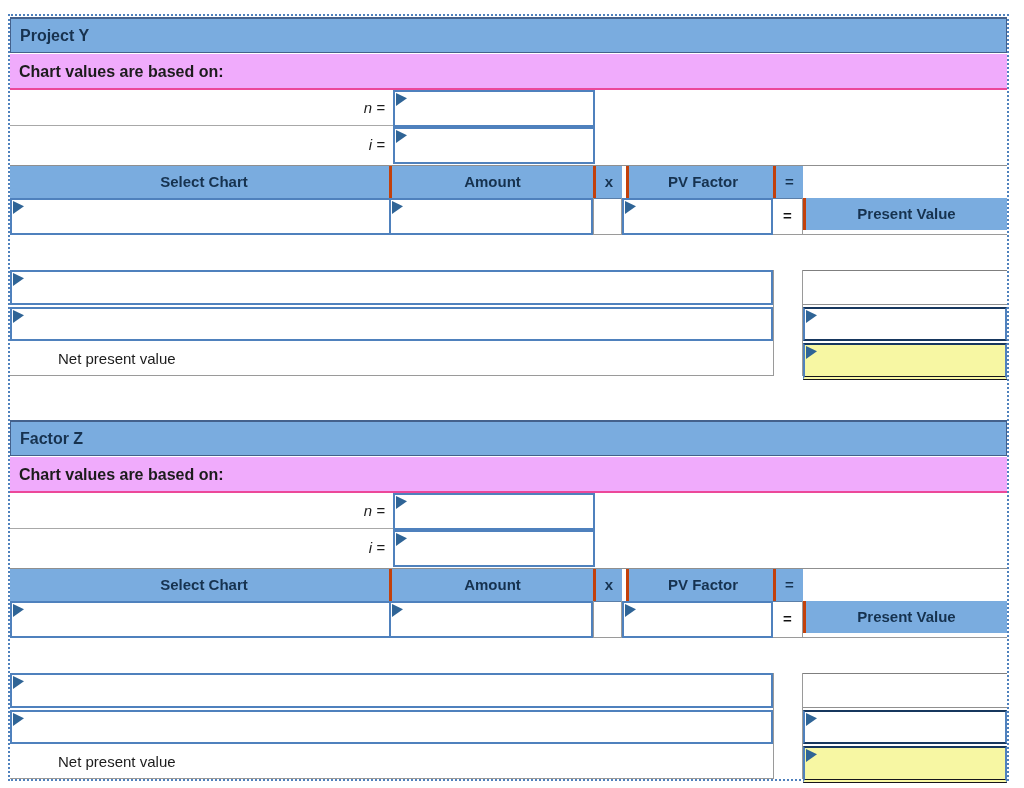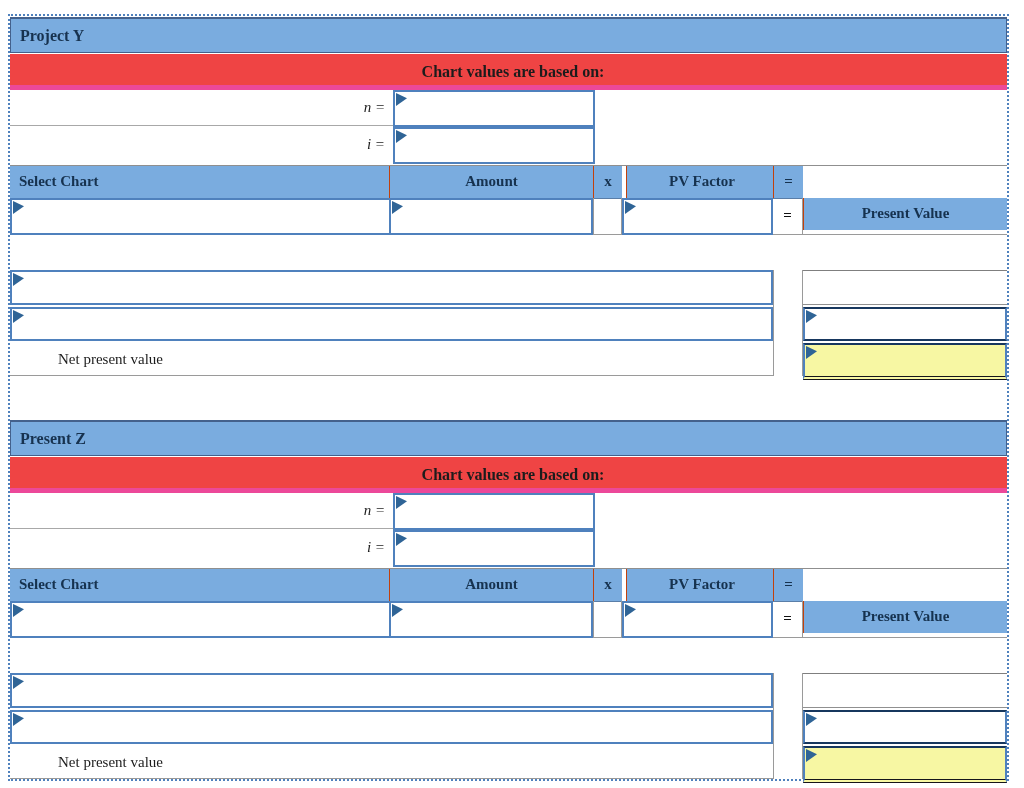--- a/index.html
+++ b/index.html
@@ -1,37 +1,37 @@
 <!DOCTYPE html>
 <html><head>
 <meta charset="utf-8">
 <style>
   html,body { margin:0; padding:0; background:#ffffff; }
   * { box-sizing:border-box; }
   .canvas {
     position:relative; width:1024px; height:788px; background:#ffffff;
-    font-family:Liberation Serif, serif; overflow:hidden;
+    font-family:Liberation Sans, sans-serif; overflow:hidden;
   }
   .sheet {
     position:absolute; left:8px; top:14px; width:1001px; height:767px;
     border:2px dotted #4F81BD; background:#ffffff;
   }
   .project { position:absolute; left:0; width:997px; }
   .proj-y { top:1px; }
   .proj-z { top:404px; }
 
   .title-bar {
     position:absolute; left:0; top:0; width:997px; height:36px;
     background:#7AACDF; border:1px solid #44618C; border-top-width:2px;
     color:#17324F; font-weight:bold; font-size:16px; line-height:33px; padding-left:9px;
   }
   .subtitle-row {
     position:absolute; left:0; top:37px; width:997px; height:36px;
-    border-bottom:5px solid #ec4899; background:#ef4444;
-    color:#1c1c1c; font-weight:bold; font-size:16px; line-height:35px; padding-left:9px;text-align:center;
+    border-bottom:2px solid #ec4899; background:#f0abfc;
+    color:#1c1c1c; font-weight:bold; font-size:16px; line-height:35px; padding-left:9px;
   }
   .param-label {
     position:absolute; left:0; width:383px; height:36px; background:#fff;
     color:#1c1c1c; font-style:italic; font-size:15px; line-height:35px;
     text-align:right; padding-right:8px;
   }
   .param-label.n { top:73px; border-bottom:1px solid #a8a8a8; }
   .param-label.i { top:110px; }
   .in-box {
     position:absolute; background:#ffffff; border:2px solid #4F81BD;
@@ -40,23 +40,23 @@
   .param-input.n { top:73px; }
   .param-input.i { top:110px; }
 
   .grid-head {
     position:absolute; left:0; top:148px; width:997px; height:34px;
     border-top:1px solid #8f8f8f; border-bottom:1px solid #5a7ea8;
   }
   .hcell {
     position:absolute; top:0; height:32px; background:#7AACDF;
     color:#16324F; font-weight:bold; font-size:15px; line-height:31px;
-    text-align:center; border-left:1px solid #c2410c;
-  }
-  .hcell.first { border-left:none; text-align:left; padding-left:9px; }
+    text-align:center; border-left:3px solid #c2410c;
+  }
+  .hcell.first { border-left:none; text-align:center; padding-left:9px; }
   .h-select { left:0; width:379px; }
   .h-amount { left:379px; width:204px; }
   .h-x      { left:583px; width:29px; }
   .h-pvf    { left:616px; width:151px; }
   .h-eq     { left:763px; width:30px; }
   .h-pv     { left:793px; width:204px;margin-top:32px; }
 
   .row1-select { left:0; top:181px; width:381px; height:37px; }
   .row1-amount { left:379px; top:181px; width:204px; height:37px; }
   .row1-xcell {
@@ -169,21 +169,21 @@
       </div>
 
       <div class="npv-label-cell">Net present value</div>
       <div class="pv-yellow">
         <span class="flag"></span>
         <span></span>
       </div>
     </section>
 
     <section class="project proj-z">
-      <div class="title-bar">Present Z</div>
+      <div class="title-bar">Factor Z</div>
       <div class="subtitle-row">Chart values are based on:</div>
 
       <div class="param-label n">n =</div>
       <div class="in-box param-input n">
         <span class="flag"></span>
         <span></span>
       </div>
 
       <div class="param-label i">i =</div>
       <div class="in-box param-input i">

